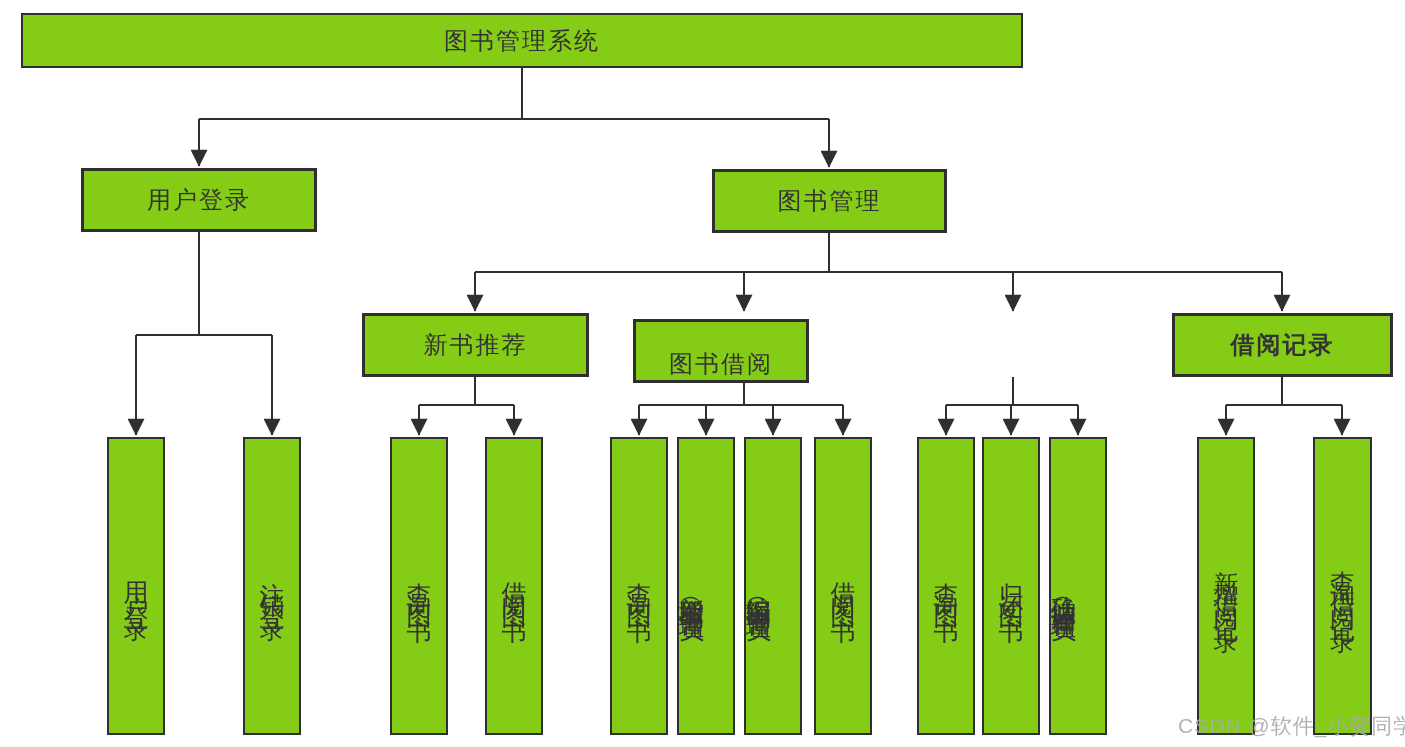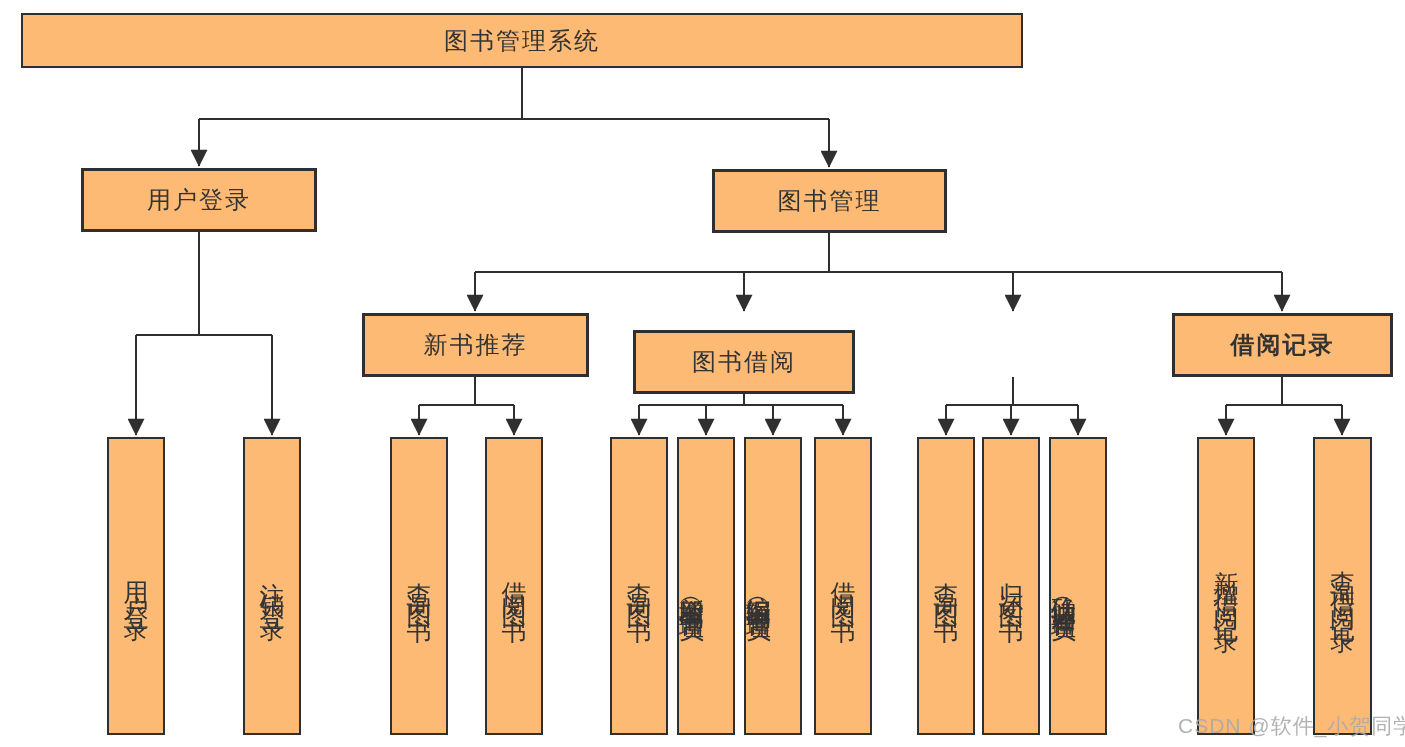--- a/index.html
+++ b/index.html
@@ -16,21 +16,21 @@
     overflow: hidden;
   }
   .connectors {
     position: absolute;
     left: 0; top: 0;
     z-index: 1;
   }
   .node {
     position: absolute;
     box-sizing: border-box;
-    background: #fdba74;
+    background: #84cc16;
     border: 3px solid #2f2f2f;
     display: flex;
     align-items: center;
     justify-content: center;
     z-index: 2;
     color: #333333;
   }
   .node.root { border-width: 2px; }
   .node.hbox .label {
     font-size: 24px;
@@ -121,21 +121,21 @@
   <div class="node hbox" style="left:81px;top:168px;width:236px;height:64px;">
     <span class="label">用户登录</span>
   </div>
   <div class="node hbox" style="left:362px;top:313px;width:227px;height:64px;">
     <span class="label">新书推荐</span>
   </div>
 
   <div class="node hbox" style="left:712px;top:169px;width:235px;height:64px;">
     <span class="label">图书管理</span>
   </div>
-  <div class="node hbox" style="left:633px;top:330px;width:222px;height:64px;">
+  <div class="node hbox" style="left:633px;top:319px;width:176px;height:64px;align-items:flex-end;">
     <span class="label">图书借阅</span>
   </div>
   <div class="node hbox" style="left:1172px;top:313px;width:221px;height:64px;font-weight:bold;">
     <span class="label">借阅记录</span>
   </div>
 
   <div class="node leaf" style="left:107px;top:437px;width:58px;height:298px;">
     <span class="label">用户登录</span>
   </div>
   <div class="node leaf" style="left:243px;top:437px;width:58px;height:298px;">

